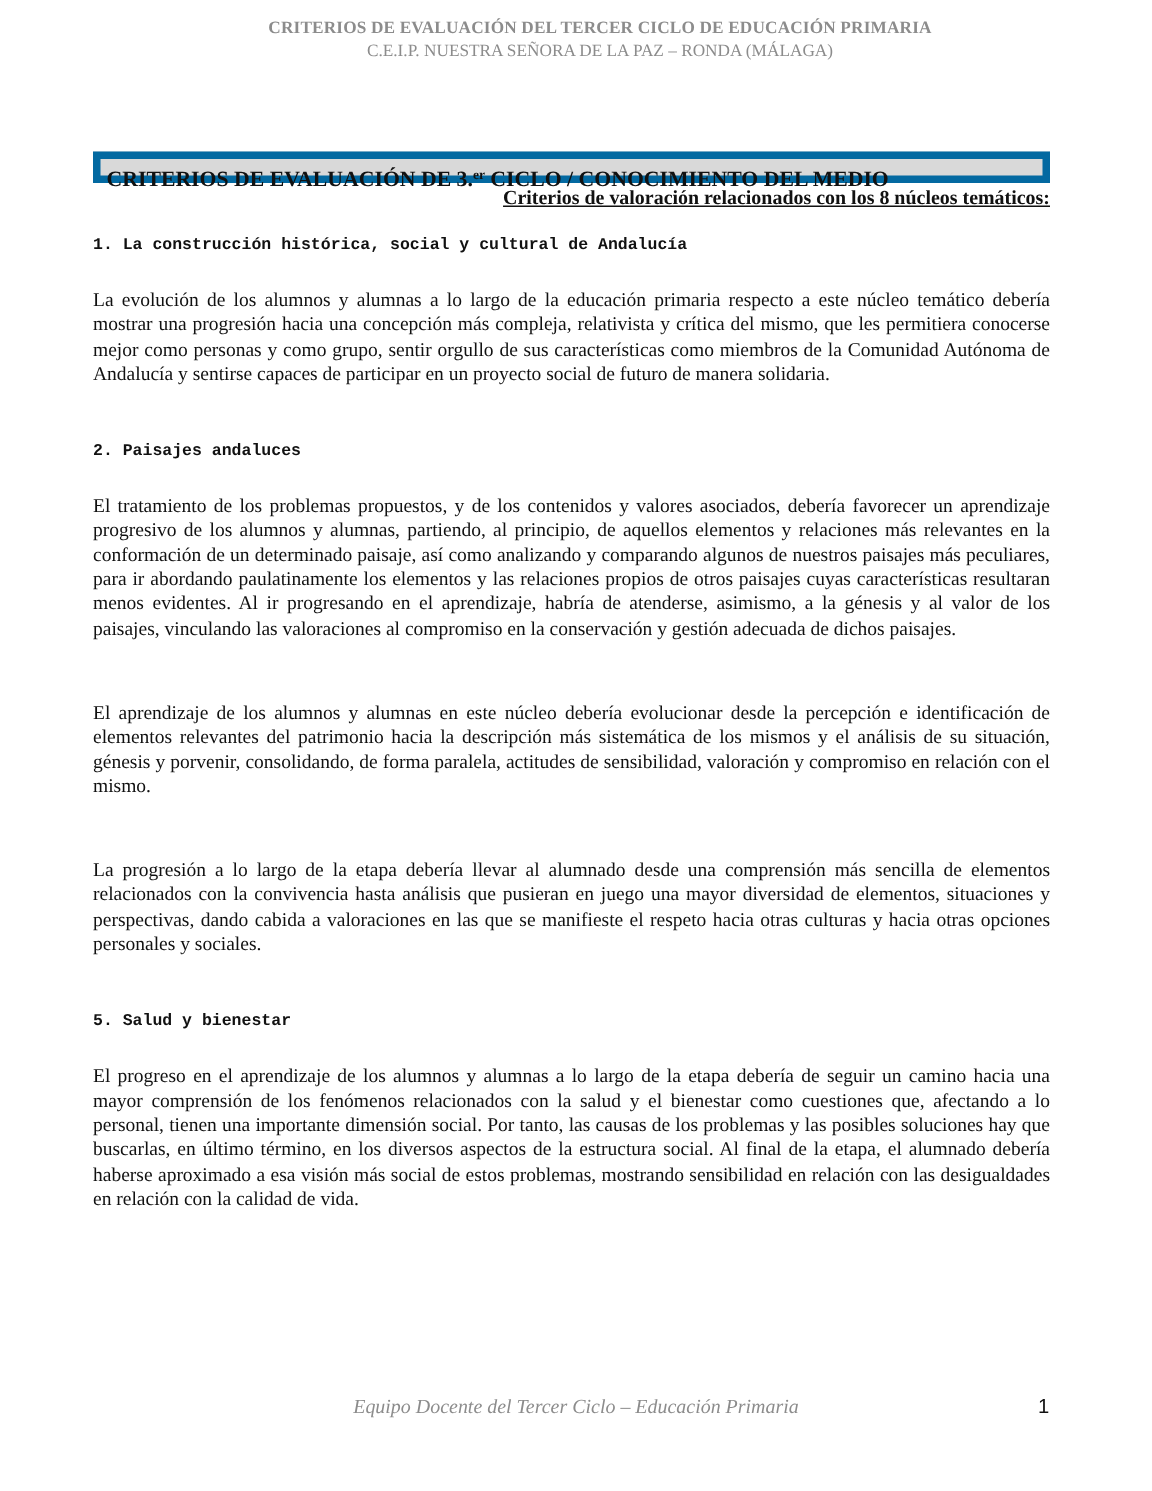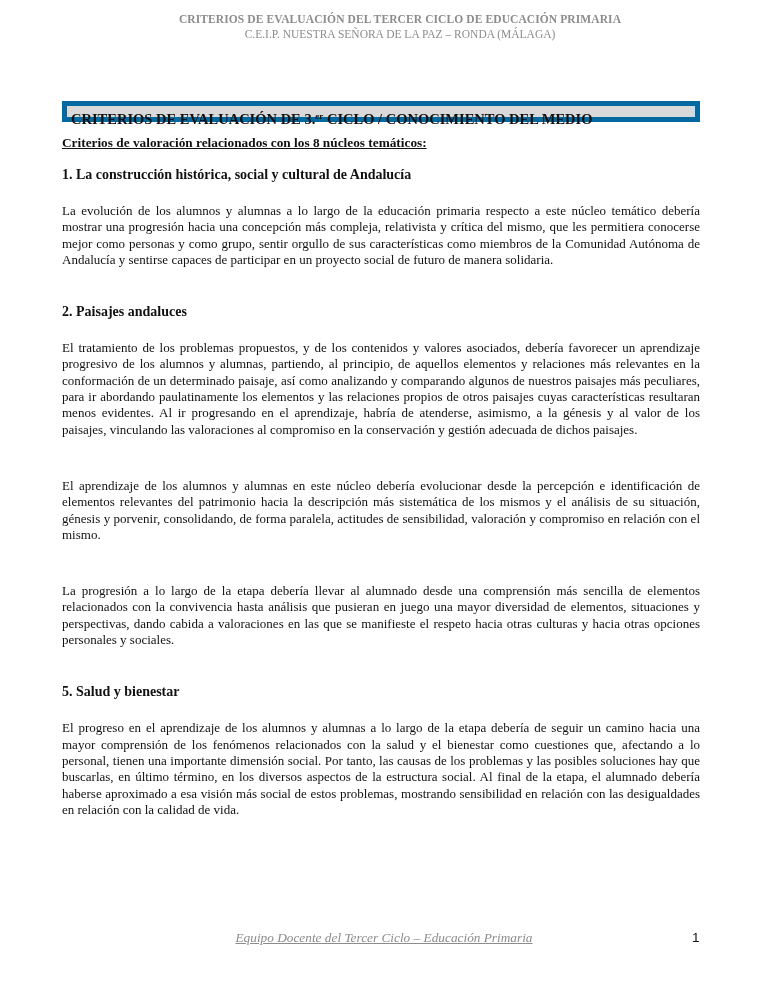--- a/index.html
+++ b/index.html
@@ -7,29 +7,29 @@
          font-family: "Liberation Serif", "DejaVu Serif", serif; color: #111; }
   .page-header { position: absolute; top: 12px; left: 16px; width: 768px; text-align: center;
                  color: #8c8c8c; font-size: 11.5px; line-height: 15px; }
   .page-header .h1 { font-weight: bold; letter-spacing: 0.1px; }
   .page-header .h2 { }
   .content { position: absolute; left: 62px; top: 101px; width: 638px; }
   .title-box { background: #d9d9d9; border: 5px solid #0369a1; height: 21px; box-sizing: border-box;
                padding: 1px 4px 0 4px; font-weight: bold; font-size: 14.5px; line-height: 19px;
                white-space: nowrap; }
   .title-box sup { font-size: 9px; vertical-align: 5px; }
-  .subtitle { margin-top: 13px; font-weight: bold; font-size: 13.3px; text-decoration: underline;
-              line-height: 16px; }
+  .subtitle { margin-top: 2px; font-weight: bold; font-size: 13.3px; text-decoration: underline;
+              line-height: 16px; text-align: right; }
   .section { margin-top: 0; }
-  .section-title { font-weight: bold; font-size: 14px; line-height: 16px; margin-top: 16px; }
+  .section-title { font-weight: bold; font-size: 11px; line-height: 16px; margin-top: 16px; font-family: Liberation Mono, monospace; }
   .section-text { font-size: 13px; line-height: 16.3px; text-align: justify; margin-top: 20px; }
   .gap { height: 20px; }
   .footer { position: absolute; top: 929px; left: 0; width: 768px; }
   .footer .f-text { position: absolute; left: 0; width: 768px; text-align: center;
-                    font-style: italic; font-size: 13.3px; line-height: 17px; color: #8c8c8c; text-decoration: underline; }
+                    font-style: italic; font-size: 13.3px; line-height: 17px; color: #8c8c8c; }
   .footer .page-num { position: absolute; left: 692px; top: 1px; font-family: "Liberation Sans", sans-serif;
                       font-size: 13.5px; color: #111; }
 </style>
 </head>
 <body>
 
 <div class="page-header">
   <div class="h1">CRITERIOS DE EVALUACIÓN  DEL TERCER CICLO DE EDUCACIÓN PRIMARIA</div>
   <div class="h2">C.E.I.P. NUESTRA SEÑORA DE LA PAZ – RONDA (MÁLAGA)</div>
 </div>

